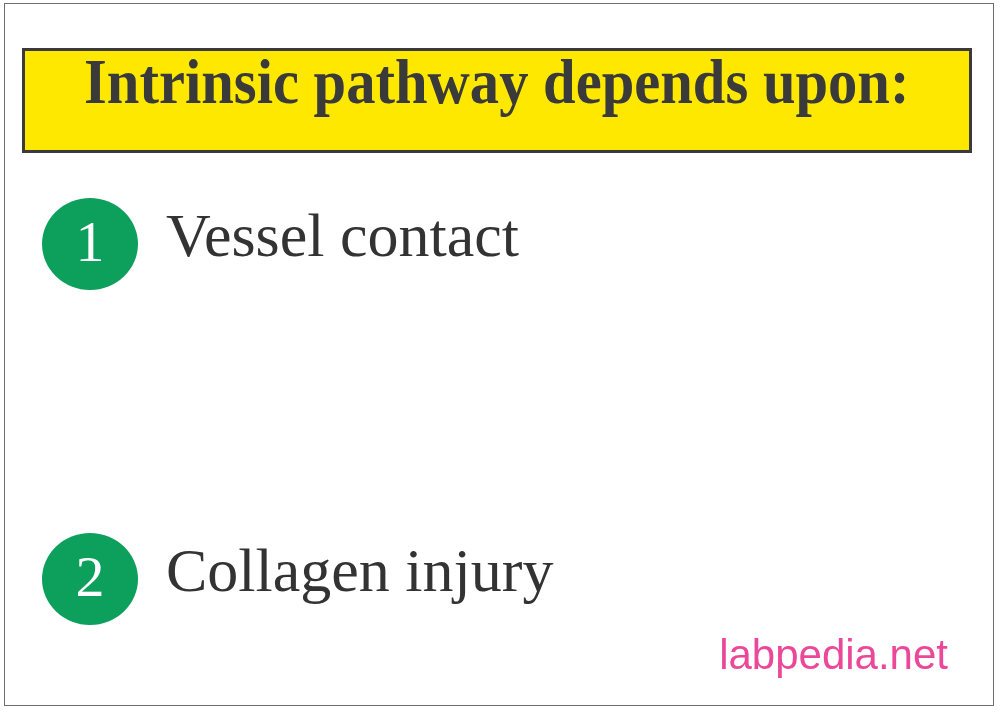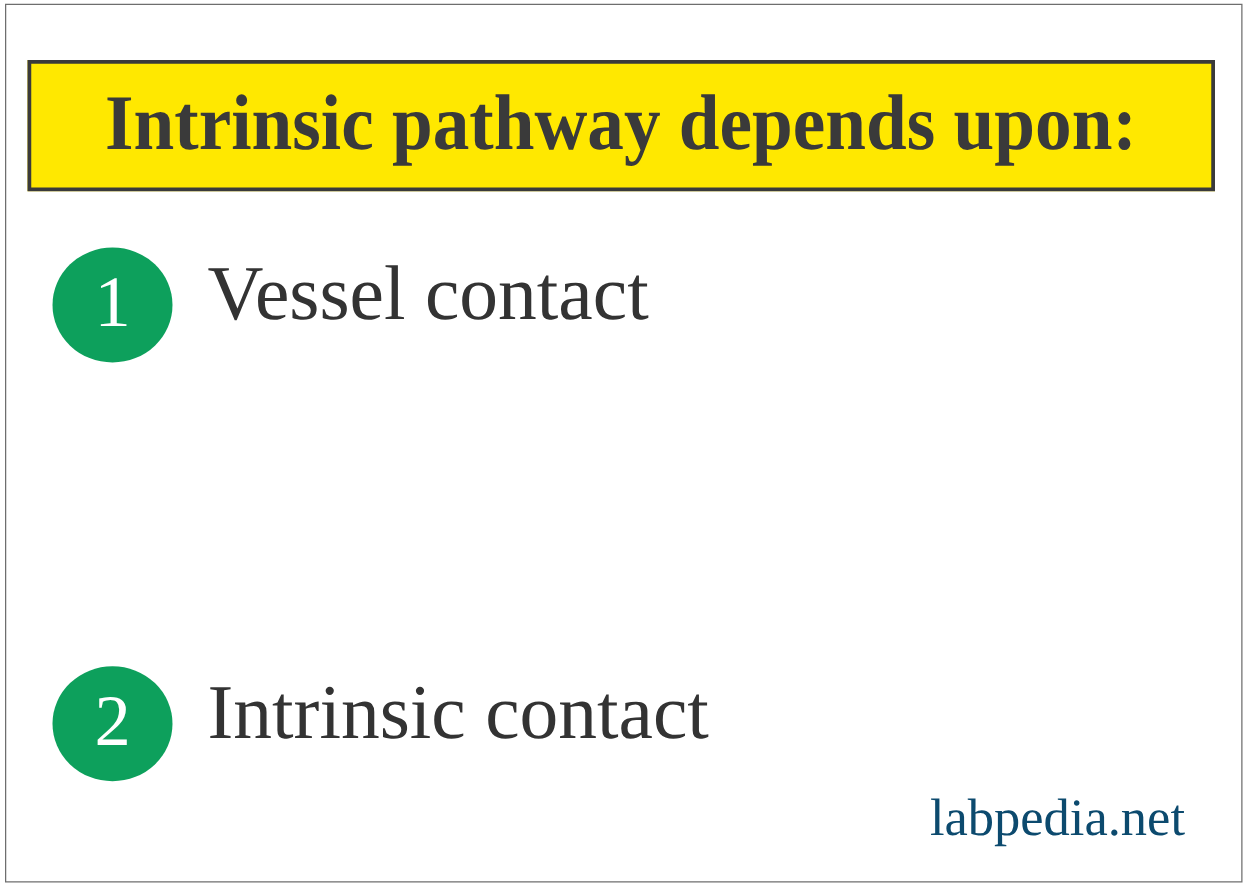--- a/index.html
+++ b/index.html
@@ -37,21 +37,20 @@
   .title-banner {
     position: absolute;
     left: 22px;
     top: 48px;
     width: 950px;
     height: 105px;
     background: #ffe800;
     border: 3px solid #3a3a3a;
     box-sizing: border-box;
     display: flex;
-    align-items: center;
     justify-content: center;
   }
   .title-text {
     font-family: "Liberation Serif", "DejaVu Serif", serif;
     font-weight: bold;
     font-size: 63px;
     line-height: 1;
     color: #3a3a3a;
     white-space: nowrap;
     transform: scaleX(0.93);
@@ -102,24 +101,24 @@
   .item-1 .bullet-circle { top: 12px; }
   .item-1 .item-text     { top: 18px; }
   .item-2 .bullet-circle { top: 179px; }
   .item-2 .item-text     { top: 185px; }
 
   
   .watermark {
     position: absolute;
     right: 52px;
     top: 634px;
-    font-family: Liberation Serif, serif;
+    font-family: Liberation Sans, sans-serif;
     font-size: 42px;
     line-height: 1;
-    color: #0c4a6e;
+    color: #ec4899;
     white-space: nowrap;
   }
 </style>
 </head>
 <body>
 
 <div id="slide">
 
   <div class="outer-frame"></div>
 
@@ -133,21 +132,21 @@
       <div class="bullet-circle">
         <span class="bullet-number">1</span>
       </div>
       <div class="item-text">Vessel contact</div>
     </div>
 
     <div class="list-item item-2">
       <div class="bullet-circle">
         <span class="bullet-number">2</span>
       </div>
-      <div class="item-text">Intrinsic contact</div>
+      <div class="item-text">Collagen injury</div>
     </div>
 
     <div class="list-item item-3">
       
       
     </div>
 
   </div>
 
   <div class="watermark">labpedia.net</div>

